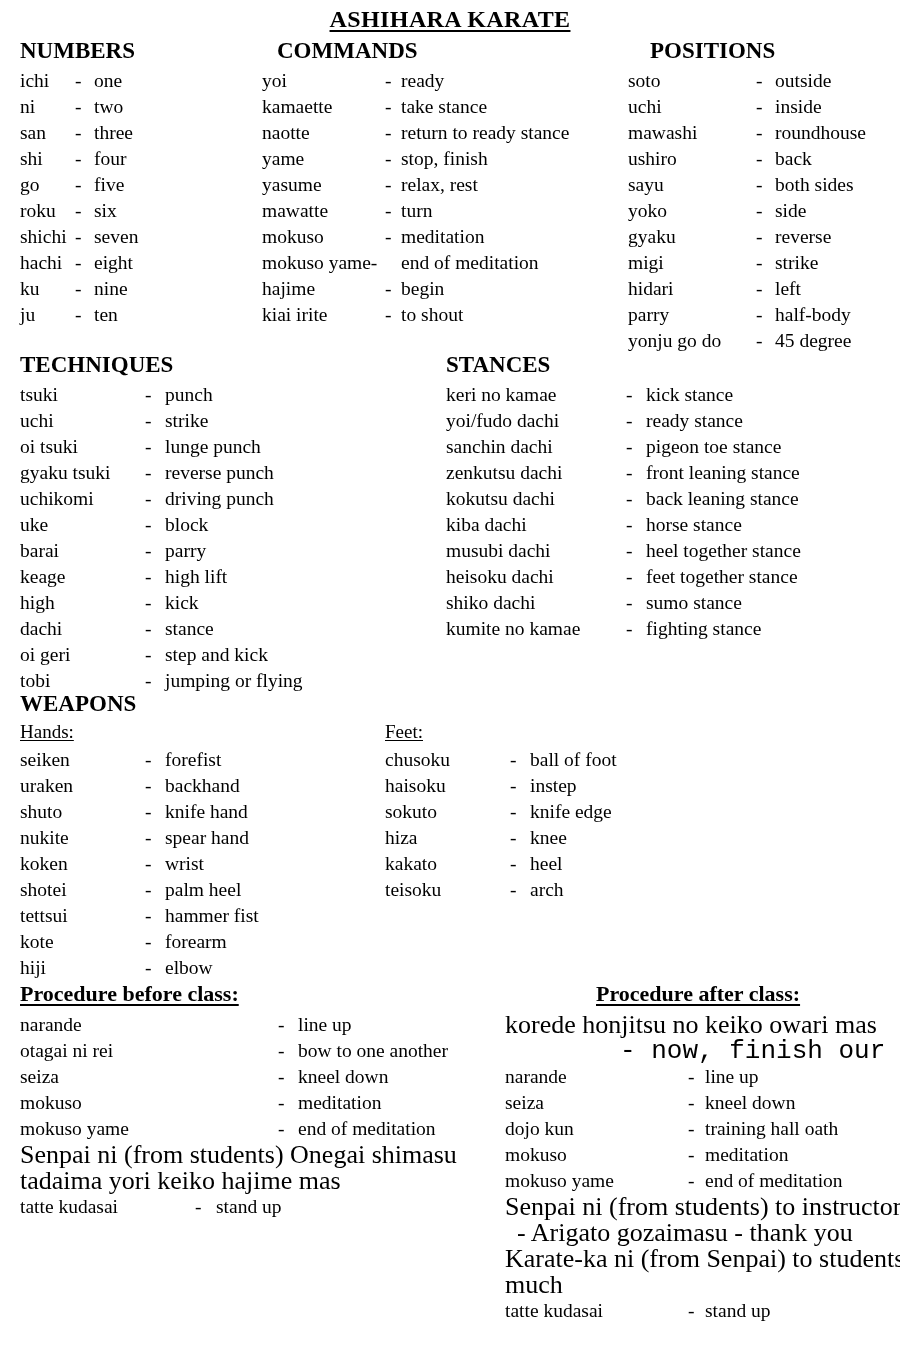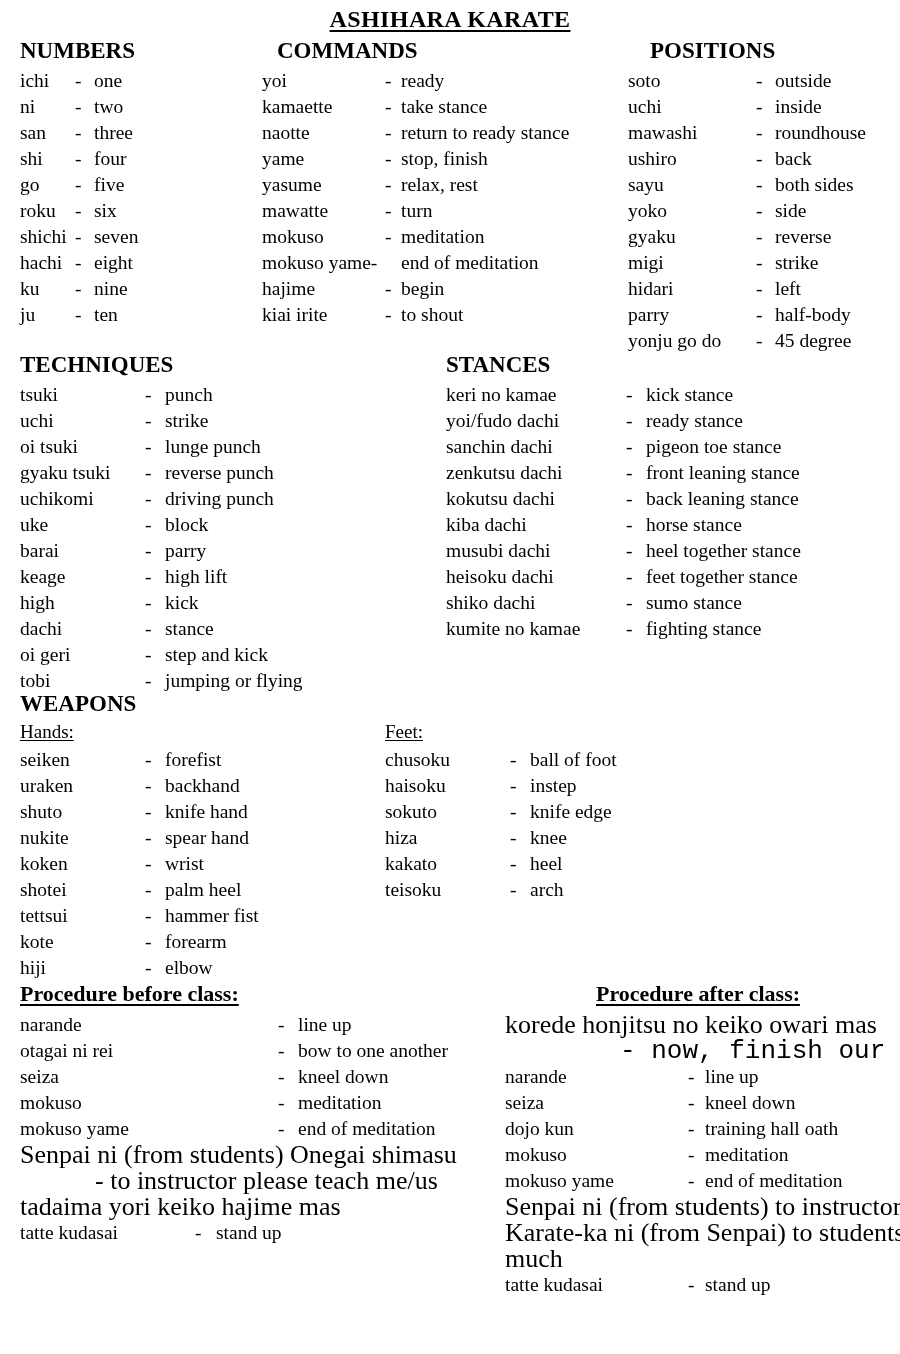--- a/index.html
+++ b/index.html
@@ -474,23 +474,20 @@
       </div>
       <div class="row">
         <span class="term">mokuso yame</span>
         <span class="dash" style="left: 258px;">-</span>
         <span class="def" style="left: 278px;">end of meditation</span>
       </div>
       <div class="freeline">
         <span class="txt" style="left: 0px;">Senpai ni   (from students) Onegai shimasu</span>
       </div>
       <div class="freeline">
-        <span class="txt" style="left: 75px;">-  to instructor please teach me/us</span>
-      </div>
-      <div class="freeline">
         <span class="txt" style="left: 0px;">tadaima yori keiko hajime mas</span>
       </div>
       <div class="row">
         <span class="term">tatte kudasai</span>
         <span class="dash" style="left: 175px;">-</span>
         <span class="def" style="left: 196px;">stand up</span>
       </div>
     </div>
 
   <div class="proc-head" style="left:596px; top:981px;">Procedure after class:</div>
@@ -523,20 +520,23 @@
       </div>
       <div class="row">
         <span class="term">mokuso yame</span>
         <span class="dash" style="left: 183px;">-</span>
         <span class="def" style="left: 200px;">end of meditation</span>
       </div>
       <div class="freeline">
         <span class="txt" style="left: 0px;">Senpai ni  (from students)  to instructor</span>
       </div>
       <div class="freeline">
+        <span class="txt" style="left: 12px;">- Arigato gozaimasu        - thank you</span>
+      </div>
+      <div class="freeline">
         <span class="txt" style="left: 0px;">Karate-ka ni (from Senpai)  to students</span>
       </div>
       <div class="freeline">
         <span class="txt" style="left: 0px;">much</span>
       </div>
       <div class="row">
         <span class="term">tatte kudasai</span>
         <span class="dash" style="left: 183px;">-</span>
         <span class="def" style="left: 200px;">stand up</span>
       </div>

